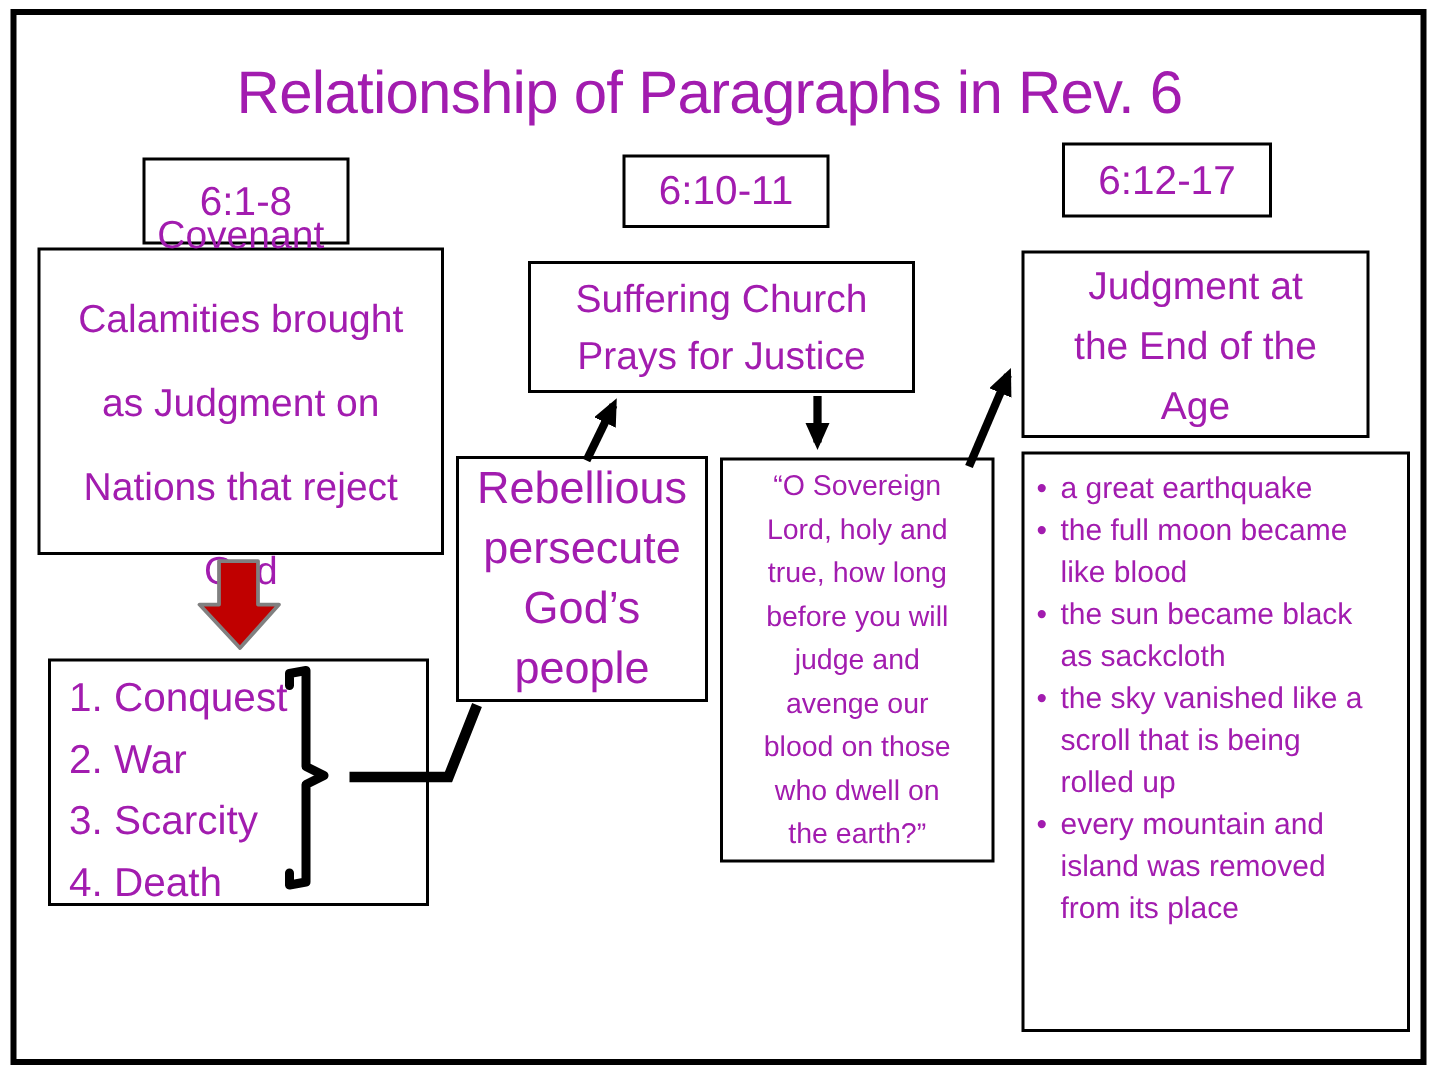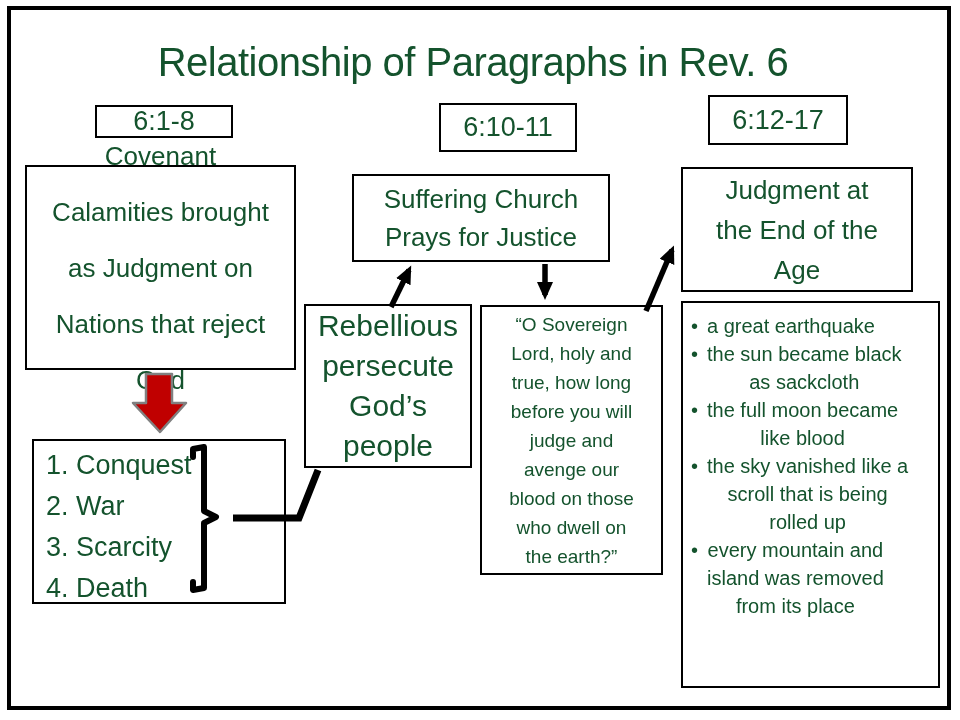--- a/index.html
+++ b/index.html
@@ -2,21 +2,21 @@
 <html><head>
 <meta charset="utf-8">
 <style>
   html, body { margin: 0; padding: 0; background: #ffffff; }
   .slide {
     position: relative;
     width: 960px;
     height: 720px;
     background: #ffffff;
     font-family: "Liberation Sans", sans-serif;
-    color: #14532d;
+    color: #a21caf;
     overflow: hidden;
   }
   .frame {
     position: absolute;
     left: 7px; top: 6px; right: 9px; bottom: 10px;
     border: 4px solid #000000;
   }
   .title {
     position: absolute;
     left: 0; right: 14px; top: 40px;
@@ -30,22 +30,22 @@
     background: #ffffff;
     border: 2px solid #000000;
     display: flex;
     align-items: center;
     justify-content: center;
     text-align: center;
     box-sizing: border-box;
   }
   .pre { white-space: pre-line; }
   .ref { font-size: 27px; }
-  #ref1 { left: 95px;  top: 105px; width: 138px; height: 33px; }
-  #ref2 { left: 415px; top: 103px; width: 138px; height: 49px; margin-left: 24px; }
+  #ref1 { left: 95px;  top: 105px; width: 138px; height: 58px; }
+  #ref2 { left: 415px; top: 103px; width: 138px; height: 49px; }
   #ref3 { left: 708px; top: 95px;  width: 140px; height: 50px; }
   #covenant   { left: 25px;  top: 165px; width: 271px; height: 205px; font-size: 26px; line-height: 56px; }
   #suffering  { left: 352px; top: 174px; width: 258px; height: 88px;  font-size: 26px; line-height: 38px; }
   #judgment   { left: 681px; top: 167px; width: 232px; height: 125px; font-size: 26px; line-height: 40px; }
   #rebellious { left: 304px; top: 304px; width: 168px; height: 164px; font-size: 30px; line-height: 40px; }
   #quote      { left: 480px; top: 305px; width: 183px; height: 270px; font-size: 19px; line-height: 29px; }
   #seals {
     left: 32px; top: 439px; width: 254px; height: 165px;
     font-size: 27px; line-height: 41px;
     display: block; text-align: left;
@@ -53,21 +53,21 @@
   }
   #signs {
     left: 681px; top: 301px; width: 259px; height: 387px;
     font-size: 20px; line-height: 28px;
     display: block; text-align: left;
     padding: 9px 4px 0 8px;
   }
   .bullet-row { display: flex; align-items: flex-start; }
   .bullet-dot { flex: 0 0 16px; }
   .bullet-dot::before { content: "\2022"; }
-  .bullet-text { white-space: pre-line; text-align: center; }
+  .bullet-text { white-space: pre-line; }
   svg.overlay {
     position: absolute;
     left: 0; top: 0;
     width: 960px; height: 720px;
     pointer-events: none;
   }
 </style>
 </head>
 <body>
 
@@ -131,27 +131,27 @@
     <div>4. Death</div>
   </div>
 
   <div class="box" id="signs">
     <div class="bullet-row">
       <span class="bullet-dot"></span>
       <span class="bullet-text">a great earthquake</span>
     </div>
     <div class="bullet-row">
       <span class="bullet-dot"></span>
-      <span class="bullet-text">the sun became black
-as sackcloth</span>
+      <span class="bullet-text">the full moon became
+like blood</span>
     </div>
     <div class="bullet-row">
       <span class="bullet-dot"></span>
-      <span class="bullet-text">the full moon became
-like blood</span>
+      <span class="bullet-text">the sun became black
+as sackcloth</span>
     </div>
     <div class="bullet-row">
       <span class="bullet-dot"></span>
       <span class="bullet-text">the sky vanished like a
 scroll that is being
 rolled up</span>
     </div>
     <div class="bullet-row">
       <span class="bullet-dot"></span>
       <span class="bullet-text">every mountain and

